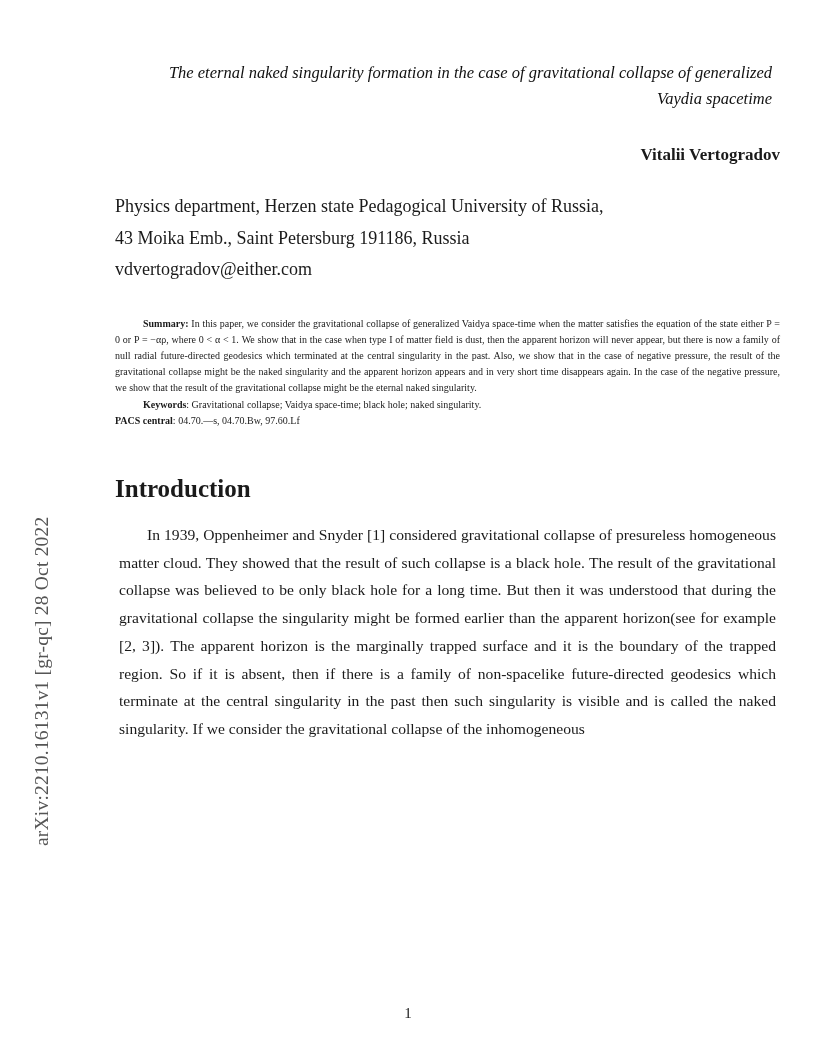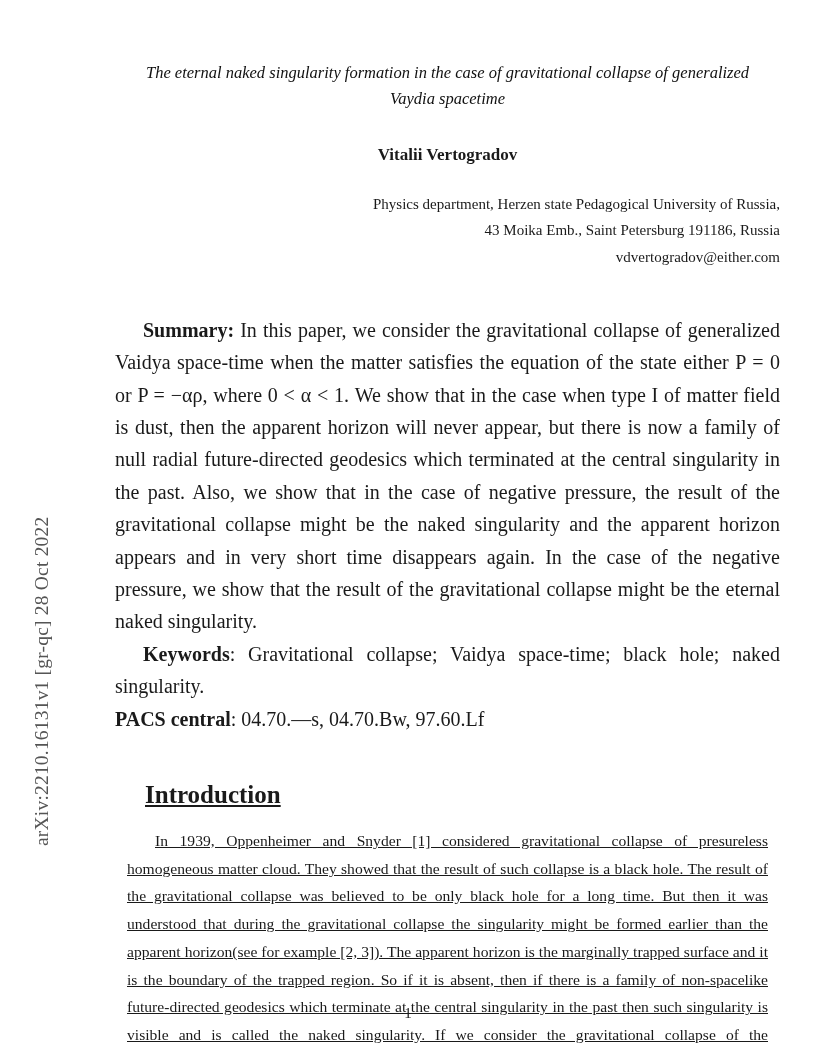--- a/index.html
+++ b/index.html
@@ -37,69 +37,66 @@
   .content {
     position: absolute;
     left: 115px;
     top: 60px;
     width: 665px;
   }
   .title {
     font-style: italic;
     font-size: 16.5px;
     line-height: 1.55;
-    text-align: center;
+    text-align: right;
     margin: 0 0 0 0;
     padding: 0 8px;
     color: #111;
   }
   .author {
-    text-align: center;
+    text-align: right;
     font-weight: bold;
     font-size: 17px;
     margin-top: 34px;
   }
   .affil {
-    text-align: right;
-    font-size: 15px;
+    text-align: left;
+    font-size: 18px;
     line-height: 1.75;
     margin-top: 26px;
   }
   .abstract {
-    margin-top: 44px;
-    font-size: 20px;
+    margin-top: 30px;
+    font-size: 10px;
     line-height: 1.62;
     text-align: justify;
     text-justify: inter-word;
   }
   .abstract p {
     margin: 0;
     text-indent: 28px;
   }
   .abstract p.noindent {
     text-indent: 0;
   }
   b { font-weight: bold; }
   .section-head {
     font-size: 25px;
     font-weight: bold;
     margin-top: 46px;
     margin-bottom: 18px;
-    margin-left: 30px;
-    text-decoration: underline;
   }
   .body-text {
     font-size: 15.6px;
     line-height: 1.78;
     text-align: justify;
   }
   .body-text p {
-    margin: 12px;
+    margin: 4px;
     text-indent: 28px;
-    text-decoration: underline;
   }
   .pageno {
     position: absolute;
     left: 0;
     right: 0;
     top: 1005px;
     text-align: center;
     font-size: 15px;
   }
 </style>

